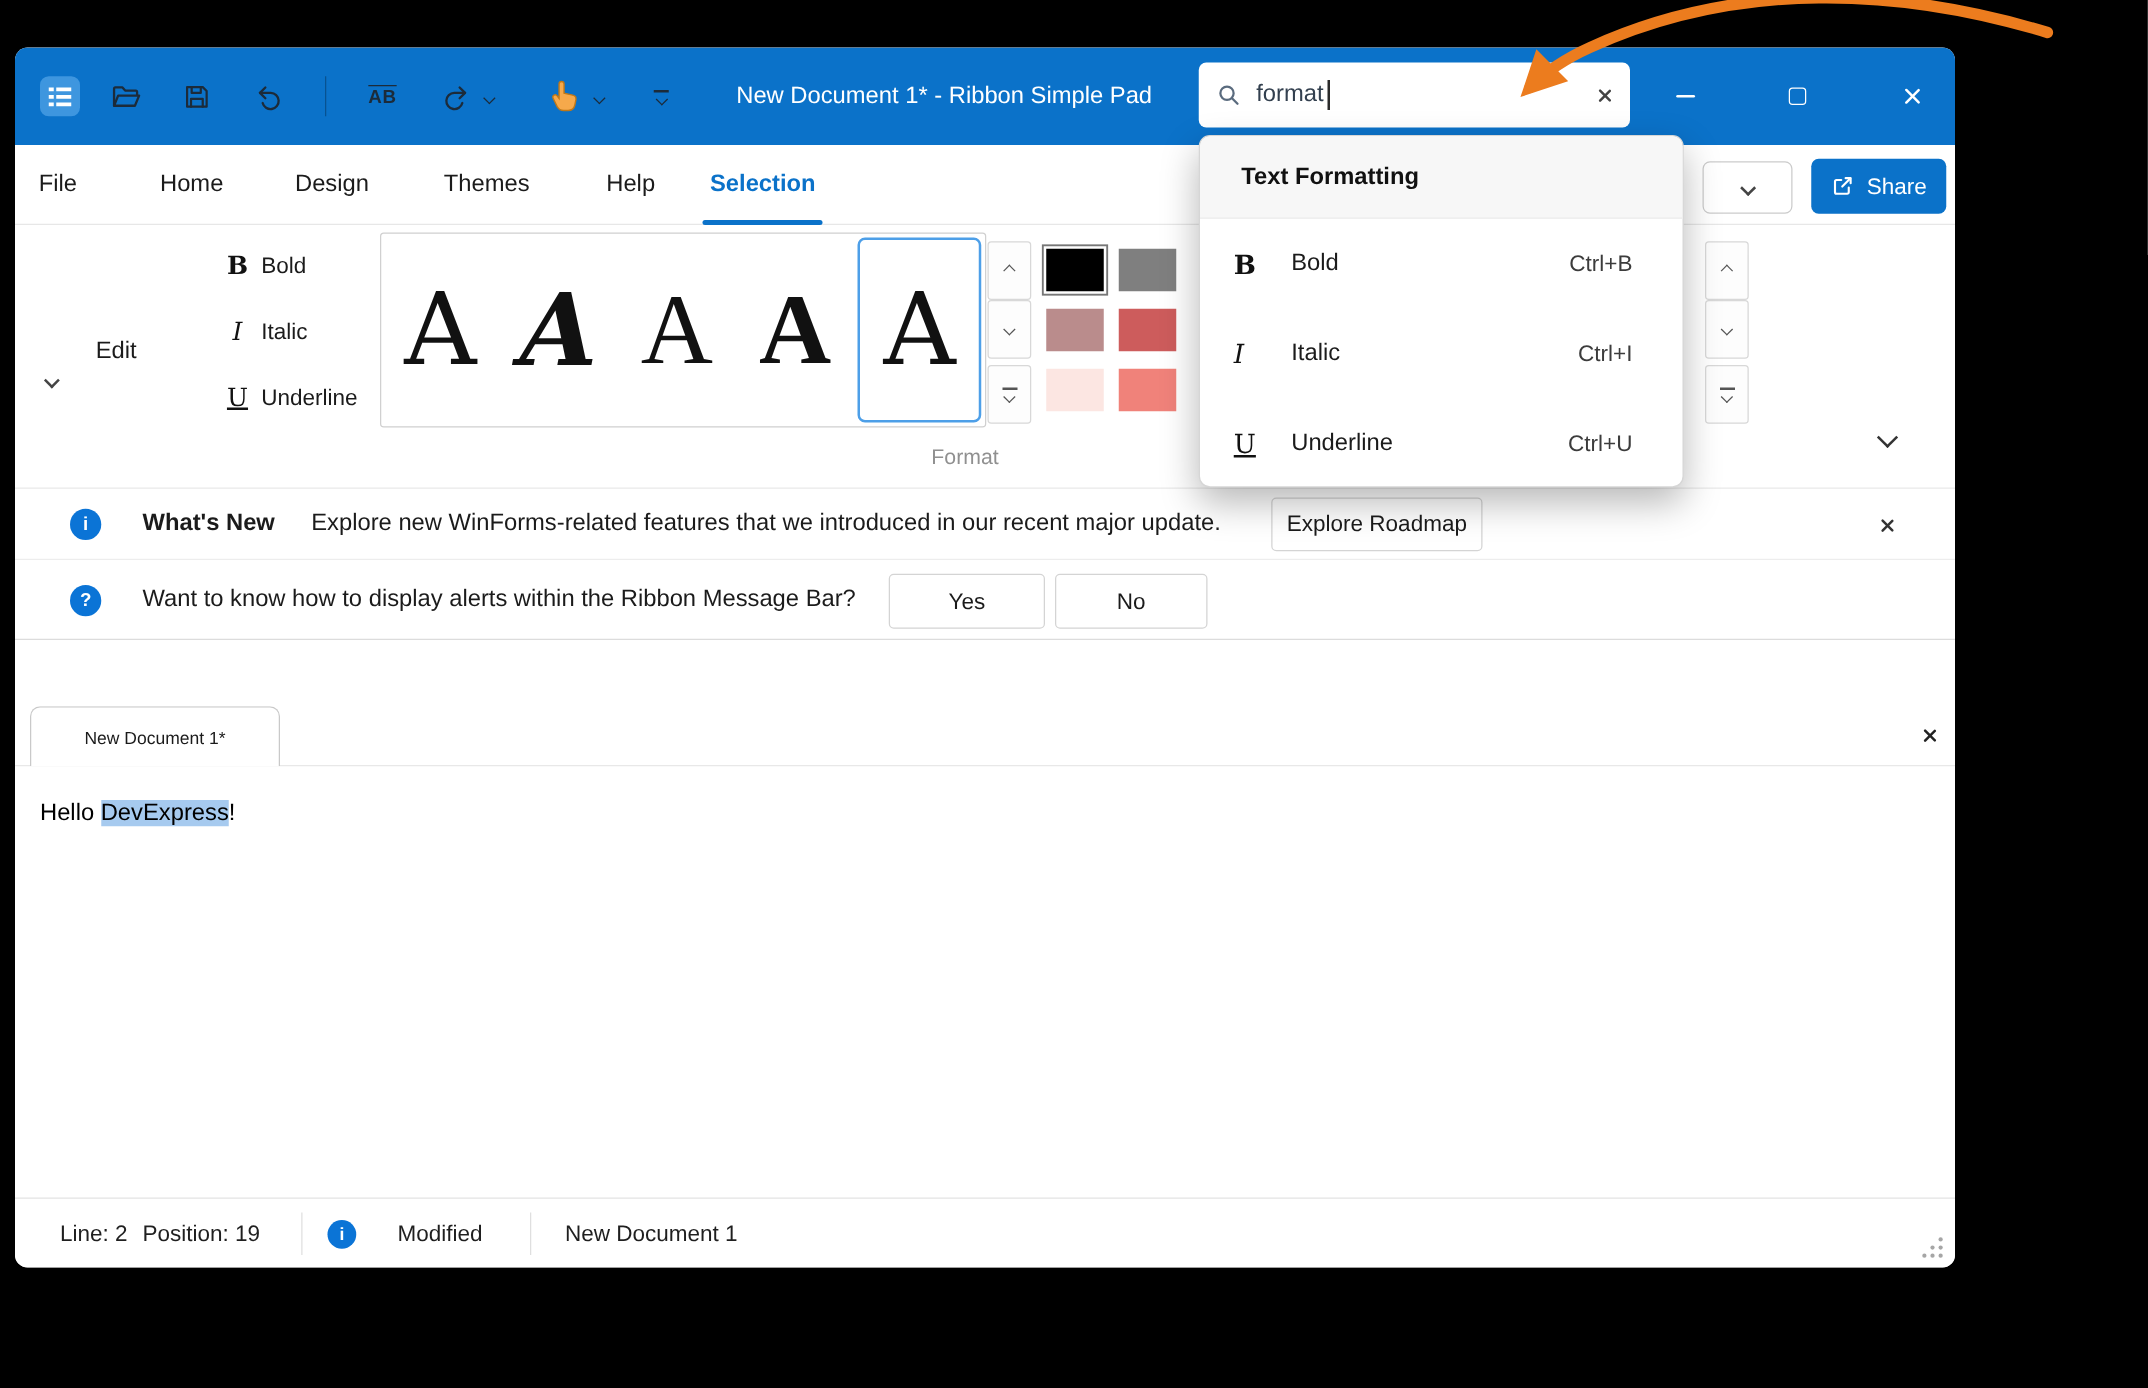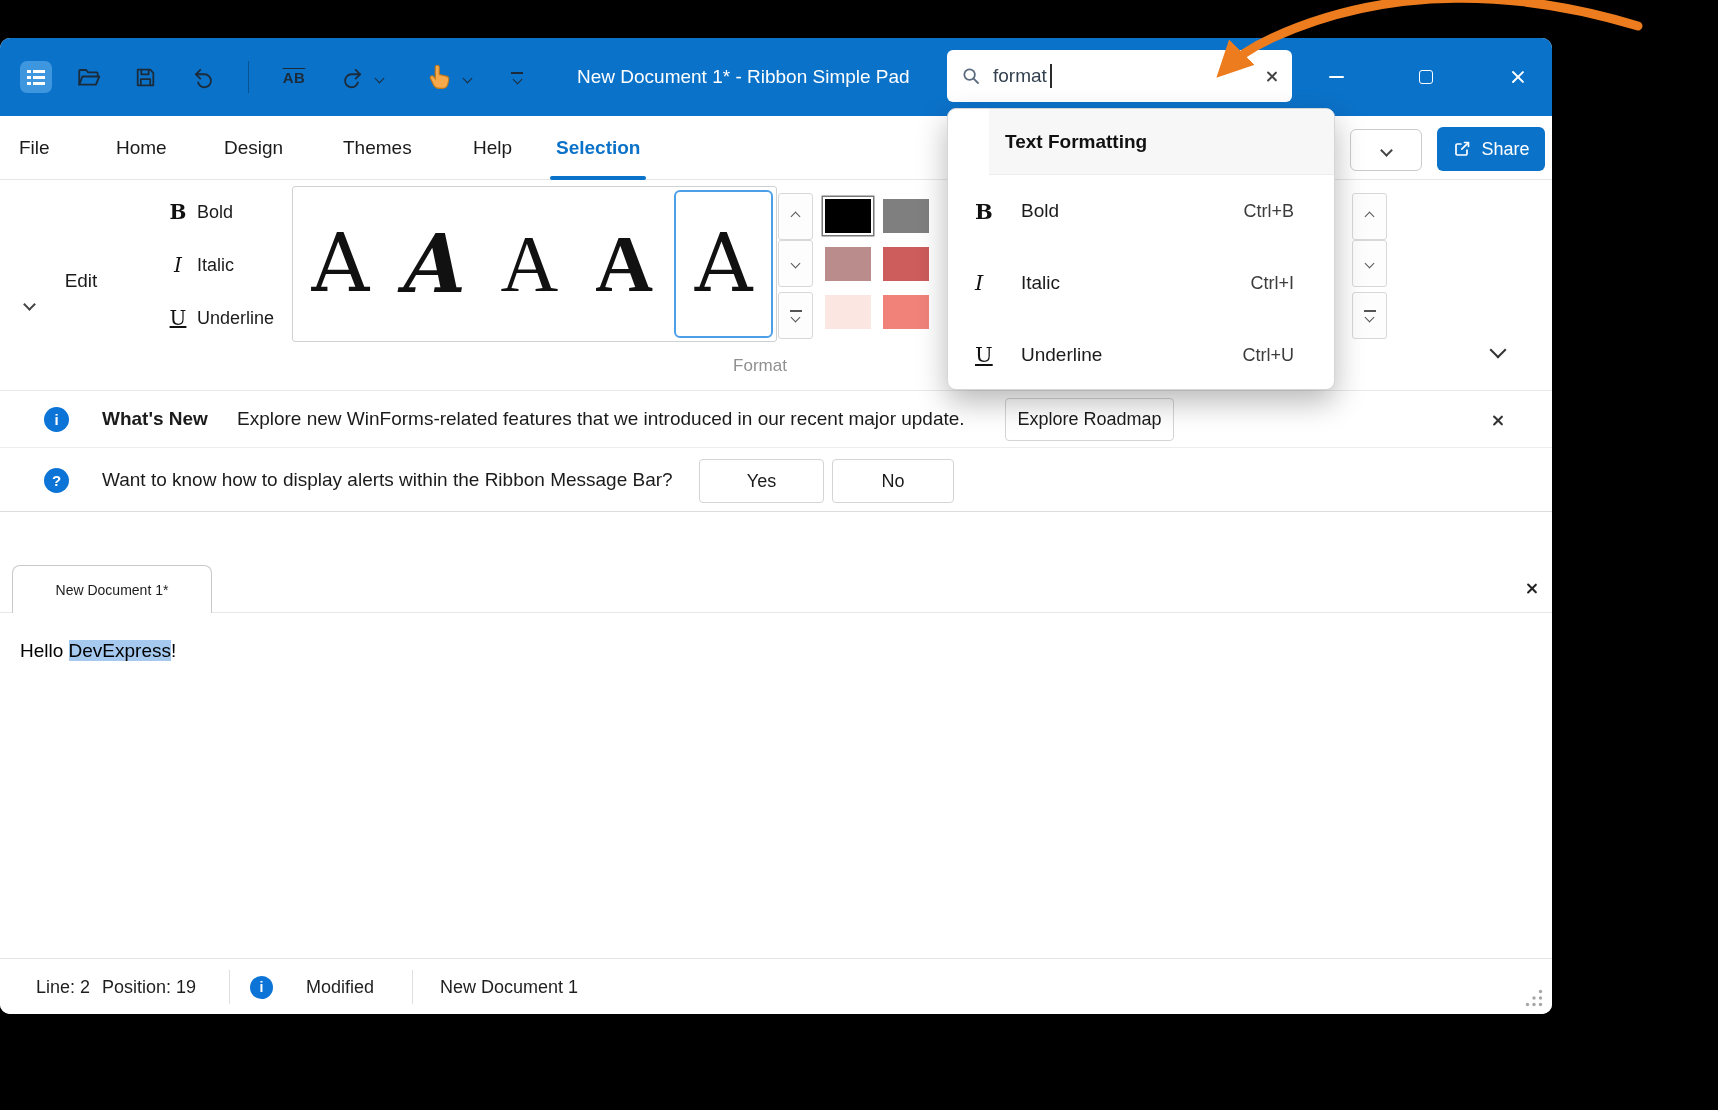--- a/index.html
+++ b/index.html
@@ -2,21 +2,21 @@
 <html><head>
 <meta charset="utf-8">
 <style>
   * { margin:0; padding:0; box-sizing:border-box; }
   html,body { background:#000; }
   .canvas {
     position:relative; width:1718px; height:1110px; background:#000; overflow:hidden;
     font-family:"Liberation Sans", sans-serif; color:#1b1b1b;
   }
   .window {
-    position:absolute; left:0; top:38px; width:1552px; height:976px;
+    position:absolute; left:12px; top:38px; width:1552px; height:976px;
     background:#fff; border-radius:10px; overflow:hidden;
   }
 
   
   .titlebar { position:absolute; left:0; top:0; width:100%; height:78px; background:#0B72C9; }
   .titlebar .tb-abs { position:absolute; display:flex; align-items:center; justify-content:center; }
   .tbtn { background:transparent; border:none; cursor:pointer; display:flex; align-items:center; justify-content:center; }
   .appbtn { left:19px; top:22px; width:34px; height:34px; }
   .tb-sep { position:absolute; left:248px; top:23px; width:1px; height:32px; background:rgba(0,0,0,0.28); }
   .ab-glyph { font-size:15px; font-weight:bold; color:#1C2B3A; text-decoration:overline; letter-spacing:0.5px; }
@@ -84,21 +84,21 @@
   .scrollbtn { position:absolute; left:0; width:35px; height:47px; background:#FDFDFD; border:1px solid #D8D8D8; border-radius:3px; color:#555; display:flex; align-items:center; justify-content:center; cursor:pointer; }
 
   .swatch { position:absolute; width:46px; height:34px; cursor:pointer; border:none; }
   .swatch.selected { box-shadow:0 0 0 2px #fff, 0 0 0 3.5px #777; }
 
   .collapsebtn { position:absolute; left:1478px; top:152px; width:40px; height:36px; background:none; border:none; color:#333; display:flex; align-items:center; justify-content:center; cursor:pointer; }
   .grouplabel { position:absolute; left:520px; top:176px; width:480px; text-align:center; font-size:17px; color:#909090; }
 
   
   .popup { position:absolute; left:947px; top:70px; width:388px; height:282px; background:#fff; border:1px solid #D6D6D6; border-radius:9px; box-shadow:0 12px 30px rgba(0,0,0,0.28); z-index:60; overflow:hidden; }
-  .popup .phead { height:66px; line-height:66px; background:#F7F7F7; border-bottom:1px solid #ECECEC; padding-left:16px; font-size:19px; font-weight:bold; color:#111;margin-left:41px; }
+  .popup .phead { height:66px; line-height:66px; background:#F7F7F7; border-bottom:1px solid #ECECEC; padding-left:33px; font-size:19px; font-weight:bold; color:#111; }
   .pitem { height:72px; display:flex; align-items:center; padding-left:27px; cursor:pointer; background:none; border:none; width:100%; font-family:inherit; }
   .pitem .glyph { width:30px; text-align:left; font-size:21px; color:#111; }
   .pitem .lbl { margin-left:16px; font-size:19px; color:#1b1b1b; }
   .pitem .sc { margin-left:auto; margin-right:40px; font-size:18px; color:#3c3c3c; }
 
   
   .msgbar { position:absolute; left:0; width:100%; background:#fff; }
   .msgbar1 { top:352px; height:57px; border-top:1px solid #E9E9E9; }
   .msgbar2 { top:409px; height:65px; border-top:1px solid #EDEDED; border-bottom:1px solid #DCDCDC; box-shadow:0 3px 4px -2px rgba(0,0,0,0.07); }
   .circ { position:absolute; width:25px; height:25px; border-radius:50%; background:#0B74D6; color:#fff; font-size:15px; font-weight:bold; display:flex; align-items:center; justify-content:center; }

